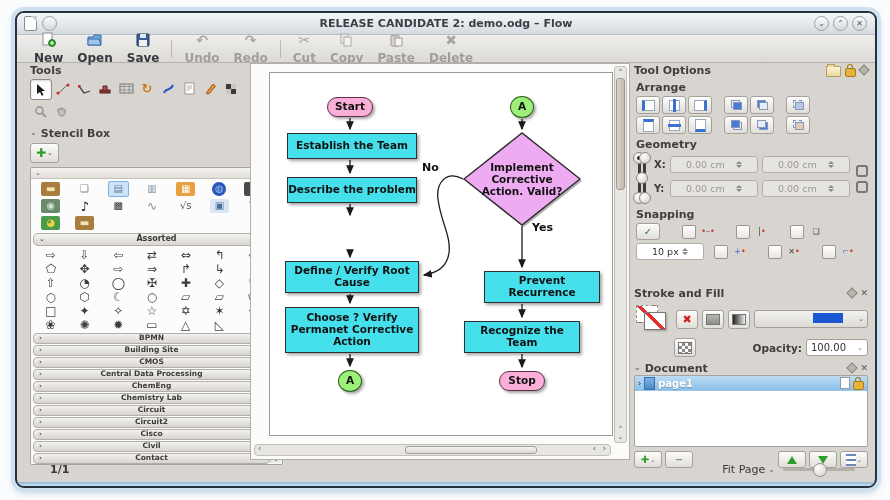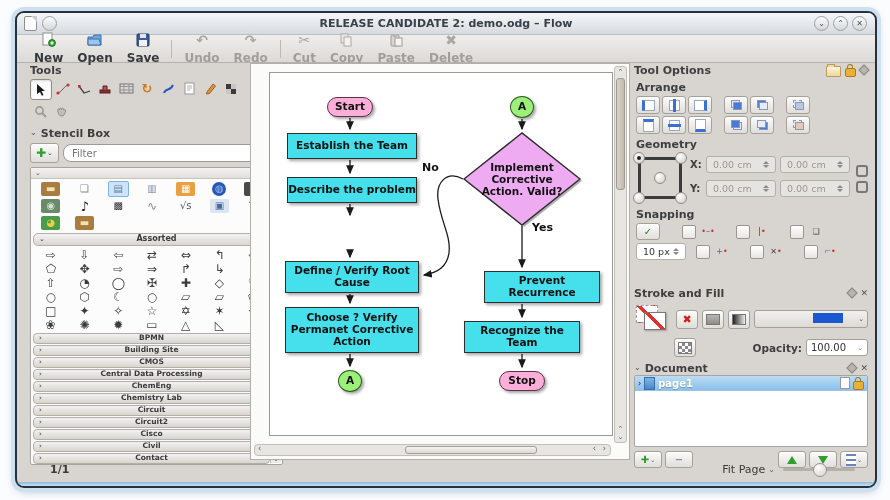--- a/index.html
+++ b/index.html
@@ -103,21 +103,21 @@
   .geo-wrap{display:flex;margin:2px 0 0 2px;gap:6px;}
   .geo-box{width:38px;height:36px;border:3px solid #3c3c3c;position:relative;margin:4px 2px;}
   .geo-h{position:absolute;width:10px;height:10px;border-radius:50%;background:radial-gradient(circle at 35% 30%,#fff,#cfcdc9);border:1px solid #8e8a84;}
   .geo-h.c{left:50%;top:50%;transform:translate(-50%,-50%);}
   .geo-h.tl{left:-8px;top:-8px;} .geo-h.tr{right:-8px;top:-8px;} .geo-h.bl{left:-8px;bottom:-8px;} .geo-h.br{right:-8px;bottom:-8px;}
   .geo-h.tl::after{content:"";position:absolute;left:3px;top:3px;width:4px;height:4px;border-radius:50%;background:#222;}
   .geo-rows{flex:1;}
   .geo-row{display:flex;align-items:center;gap:4px;margin:3px 0 7px 0;}
   .geo-lab{font-size:10px;font-weight:bold;color:#3f3f3f;width:12px;}
   .spin{height:15px;background:#e6e4e0;border:1px solid #b2aea8;border-radius:3px;font-size:9.5px;color:#9b9893;
-        display:flex;align-items:center;padding:0 6px;justify-content:space-between;}
+        display:flex;align-items:center;padding:0 15px;justify-content:space-between;}
   .spin.en{background:#fff;color:#333;}
   .spin .ud{display:flex;flex-direction:column;gap:1px;}
   .spin .ud i{width:0;height:0;border-left:3px solid transparent;border-right:3px solid transparent;}
   .spin .ud i.u{border-bottom:3px solid #8a8a8a;}
   .spin .ud i.d{border-top:3px solid #8a8a8a;}
   .chains{display:flex;flex-direction:column;gap:4px;justify-content:center;}
   .chain{width:8px;height:8px;border:2px solid #777;border-radius:3px;}
   .snap-row{display:flex;align-items:center;gap:4px;margin:2px 0 3px 2px;}
   .cbx{width:12px;height:12px;background:linear-gradient(#fff,#e8e6e2);border:1px solid #9a968f;border-radius:2px;
        display:flex;align-items:center;justify-content:center;font-size:9px;color:#333;}
@@ -343,21 +343,20 @@
 
         <div class="dhead" style="margin-top:5px;">
           <span class="mini">⌄</span>
           <span>Stencil Box</span>
           <span class="sp"></span>
           <span class="dia-ic"></span>
           <span class="x-ic">✕</span>
         </div>
         <div class="filter-row">
           <span class="plus-btn btn3d">✚<i>⌄</i></span>
-          <input class="filter-input" placeholder="Filter" style="">
         </div>
 
         <div class="stencil-area">
           <div class="chev-bar">⌄</div>
           <div class="pal-grid">
             <span class="pal-cell">
                 <span class="pal-ico" style="background:#a97c3f;color:#f4e2b0;">▬</span>
               </span>
             <span class="pal-cell">
                 <span class="pal-ico" style="color:#8a8a8a;">❏</span>

